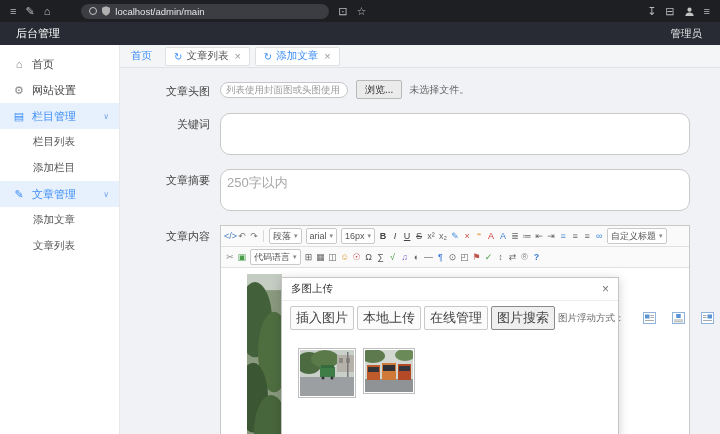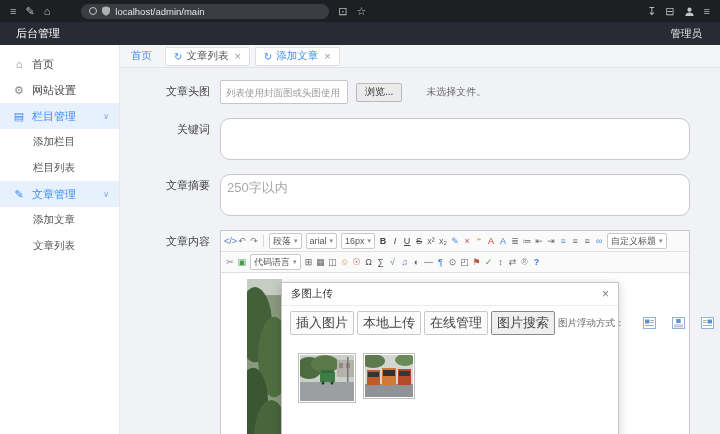--- a/index.html
+++ b/index.html
@@ -45,26 +45,26 @@
   .tab .trefresh{color:#3e8ef7;font-size:10px;}
   .tab .tclose{color:#9a9a9a;font-size:11px;margin-left:2px;}
   .tab.home{background:transparent;border:none;color:#3e8ef7;}
   .tab.active{color:#3e8ef7;}
 
   
   .form{padding-top:12px;}
   .frow{display:flex;margin-bottom:14px;}
   .flabel{width:90px;text-align:right;font-size:11px;color:#444;padding-top:4px;flex:none;}
   .fctrl{margin-left:10px;display:flex;align-items:center;}
-  .txt-input{width:128px;height:24px;border:1px solid #c6c6c6;border-radius:2px;font-size:9.5px;
+  .txt-input{width:128px;height:16px;border:1px solid #c6c6c6;border-radius:8px;font-size:9.5px;
     padding:0 5px;color:#333;box-sizing:border-box;background:#fff;font-family:inherit;}
   .txt-input::placeholder{color:#9a9a9a;}
   .browse-btn{margin-left:8px;font-size:10px;height:19px;padding:0 8px;background:#ebebeb;
     border:1px solid #b9b9b9;border-radius:2px;color:#333;font-family:inherit;cursor:pointer;}
-  .nofile{margin-left:24px;font-size:10px;color:#666;}
+  .nofile{margin-left:7px;font-size:10px;color:#666;}
   .ta{width:470px;height:42px;border:1px solid #c9c9c9;border-radius:10px;resize:none;
     font-family:inherit;font-size:13px;padding:4px 6px;box-sizing:border-box;color:#333;background:#fff;}
   .ta::placeholder{color:#a8a8a8;}
   .frow.content-row{margin-bottom:0;}
 
   
   .editor{width:470px;border:1px solid #c9c9c9;background:#fff;height:262px;display:flex;
     flex-direction:column;box-sizing:border-box;}
   .tb-row{height:20px;background:#fafafa;border-bottom:1px solid #e0e0e0;display:flex;
     align-items:center;padding:0 3px;flex:none;}
@@ -135,24 +135,24 @@
   <div class="side-item">
     <span class="si-icon">⚙</span>
     <span>网站设置</span>
   </div>
   <div class="side-item active">
     <span class="si-icon">▤</span>
     <span>栏目管理</span>
     <span class="chev">∨</span>
   </div>
   <div class="side-item sub">
+    <span>栏目列表</span>
+  </div>
+  <div class="side-item sub">
     <span>添加栏目</span>
-  </div>
-  <div class="side-item sub">
-    <span>栏目列表</span>
   </div>
   <div class="side-item active">
     <span class="si-icon">✎</span>
     <span>文章管理</span>
     <span class="chev">∨</span>
   </div>
   <div class="side-item sub">
     <span>添加文章</span>
   </div>
   <div class="side-item sub">

